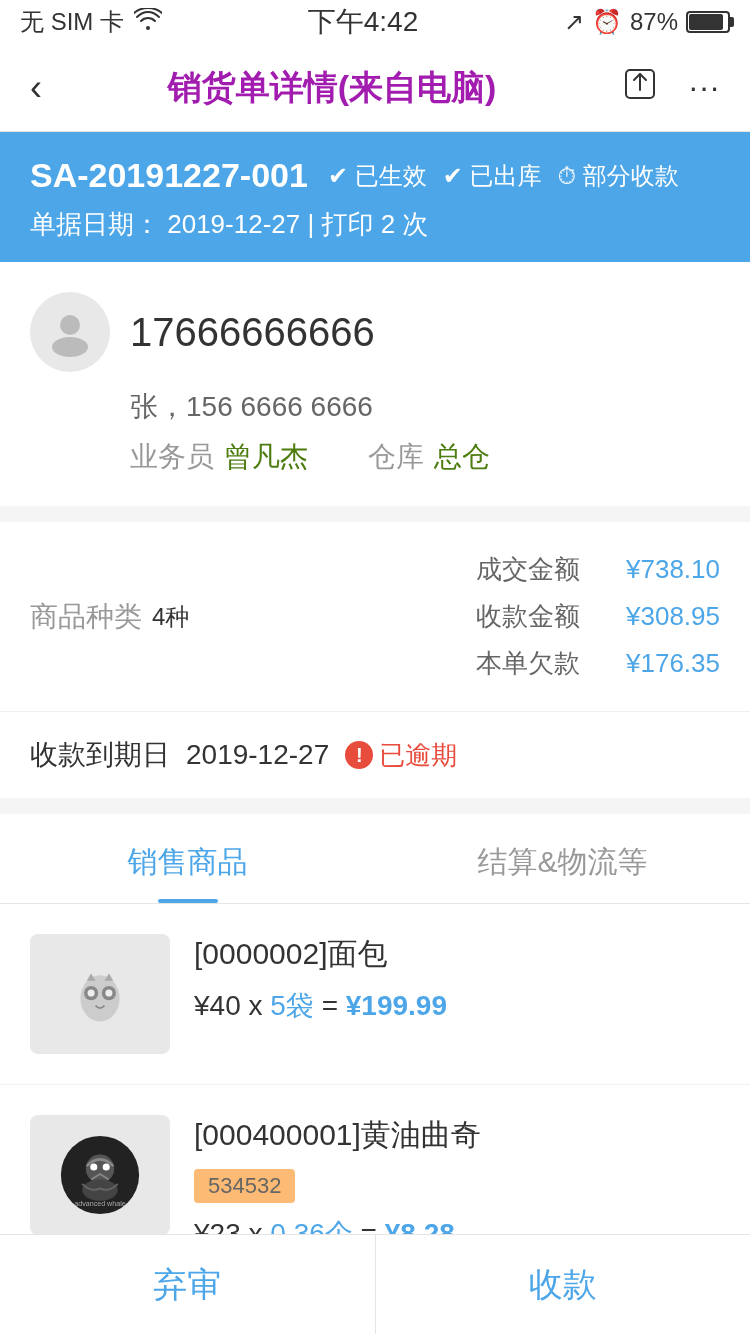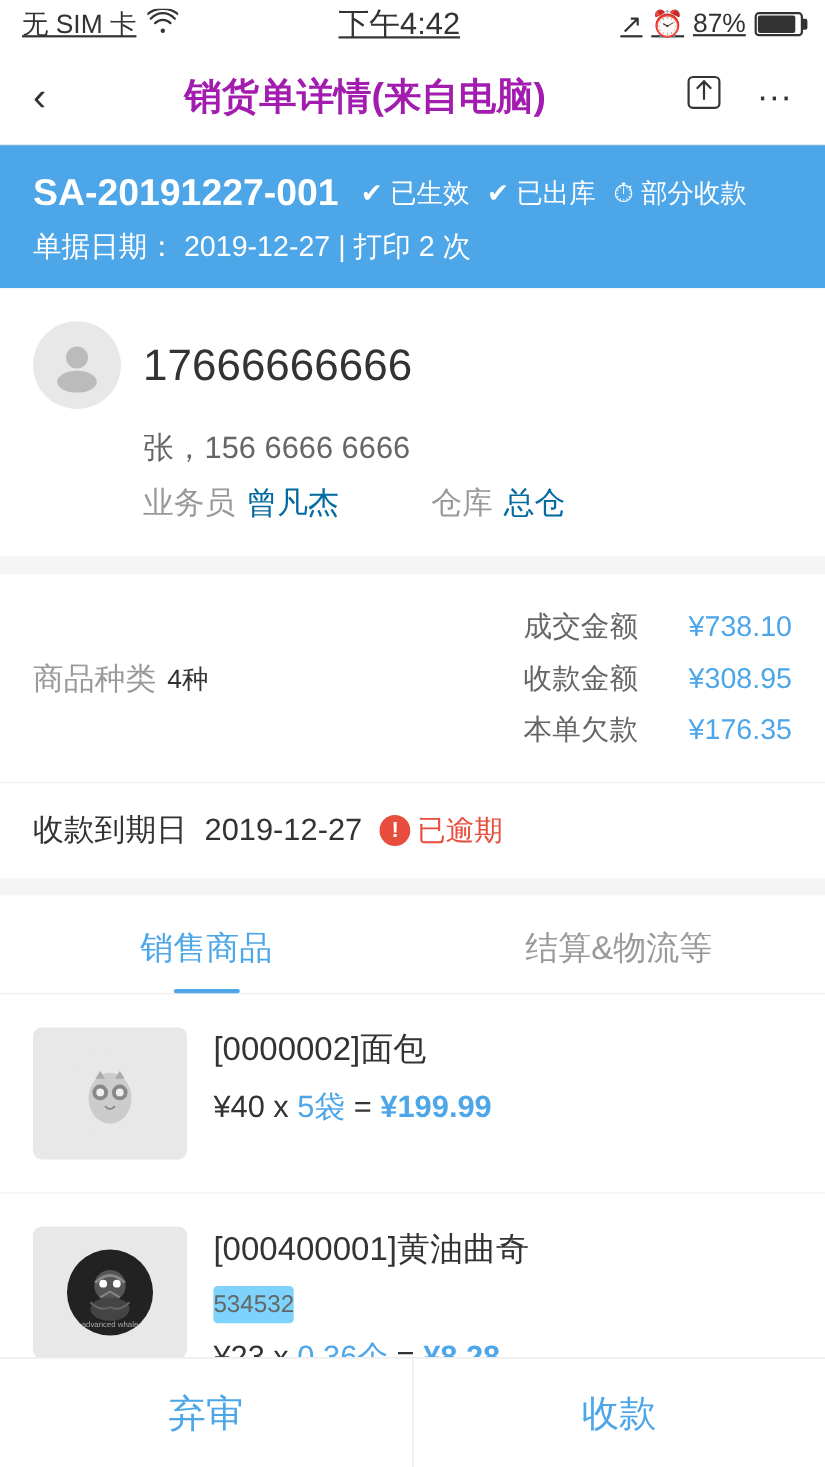--- a/index.html
+++ b/index.html
@@ -14,21 +14,20 @@
     }
     .status-bar {
       background: #fff;
       height: 44px;
       display: flex;
       align-items: center;
       justify-content: space-between;
       padding: 0 20px;
       font-size: 24px;
       color: #333;
-      text-decoration: underline;
     }
     .status-bar-left { display: flex; align-items: center; gap: 10px; }
     .status-bar-center { font-size: 28px; font-weight: 500; }
     .status-bar-right { display: flex; align-items: center; gap: 8px; font-size: 24px; }
     .battery-icon {
       width: 44px; height: 22px; border: 2px solid #333; border-radius: 4px; position: relative; display: inline-flex; align-items: center;
     }
     .battery-icon::after { content: ''; position: absolute; right: -6px; top: 50%; transform: translateY(-50%); width: 4px; height: 10px; background: #333; border-radius: 0 2px 2px 0; }
     .battery-fill { height: 16px; width: 85%; background: #333; border-radius: 2px; margin-left: 1px; }
 
@@ -112,21 +111,21 @@
     .customer-detail {
       display: flex;
       align-items: center;
       gap: 20px;
       font-size: 28px;
       color: #333;
       padding-left: 100px;
     }
     .customer-detail-item { display: flex; gap: 10px; align-items: center; }
     .detail-label { color: #999; }
-    .detail-value { color: #0369a1; }
+    .detail-value { color: #4d7c0f; }
 
     .divider { height: 16px; background: #f5f5f5; }
 
     .summary-section {
       background: #fff;
       padding: 30px;
     }
     .summary-row {
       display: flex;
       justify-content: space-between;
@@ -216,24 +215,24 @@
     .product-image svg { width: 80px; height: 80px; }
     .product-info { flex: 1; }
     .product-name {
       font-size: 30px;
       color: #333;
       margin-bottom: 12px;
       font-weight: 500;
     }
     .product-sku {
       display: inline-block;
-      background: #7dd3fc;
+      background: #fdba74;
       color: #666;
       font-size: 22px;
-      padding: 4px 0;
+      padding: 4px 14px;
       border-radius: 4px;
       margin-bottom: 12px;
     }
     .product-price {
       font-size: 28px;
       color: #333;
     }
     .product-price .qty { color: #4da6e8; }
     .product-price .total { color: #4da6e8; font-weight: 600; }
 
@@ -323,21 +322,21 @@
       </svg>
     </div>
     <span class="customer-name">17666666666</span>
   </div>
   <div class="customer-phone">张，156 6666 6666</div>
   <div class="customer-detail">
     <div class="customer-detail-item">
       <span class="detail-label">业务员</span>
       <span class="detail-value">曾凡杰</span>
     </div>
-    <div class="customer-detail-item" style="margin-left:64px;">
+    <div class="customer-detail-item" style="margin-left:40px;">
       <span class="detail-label">仓库</span>
       <span class="detail-value">总仓</span>
     </div>
   </div>
 </div>
 
 <div class="divider"></div>
 
 <div class="summary-section">
   <div class="summary-row">

